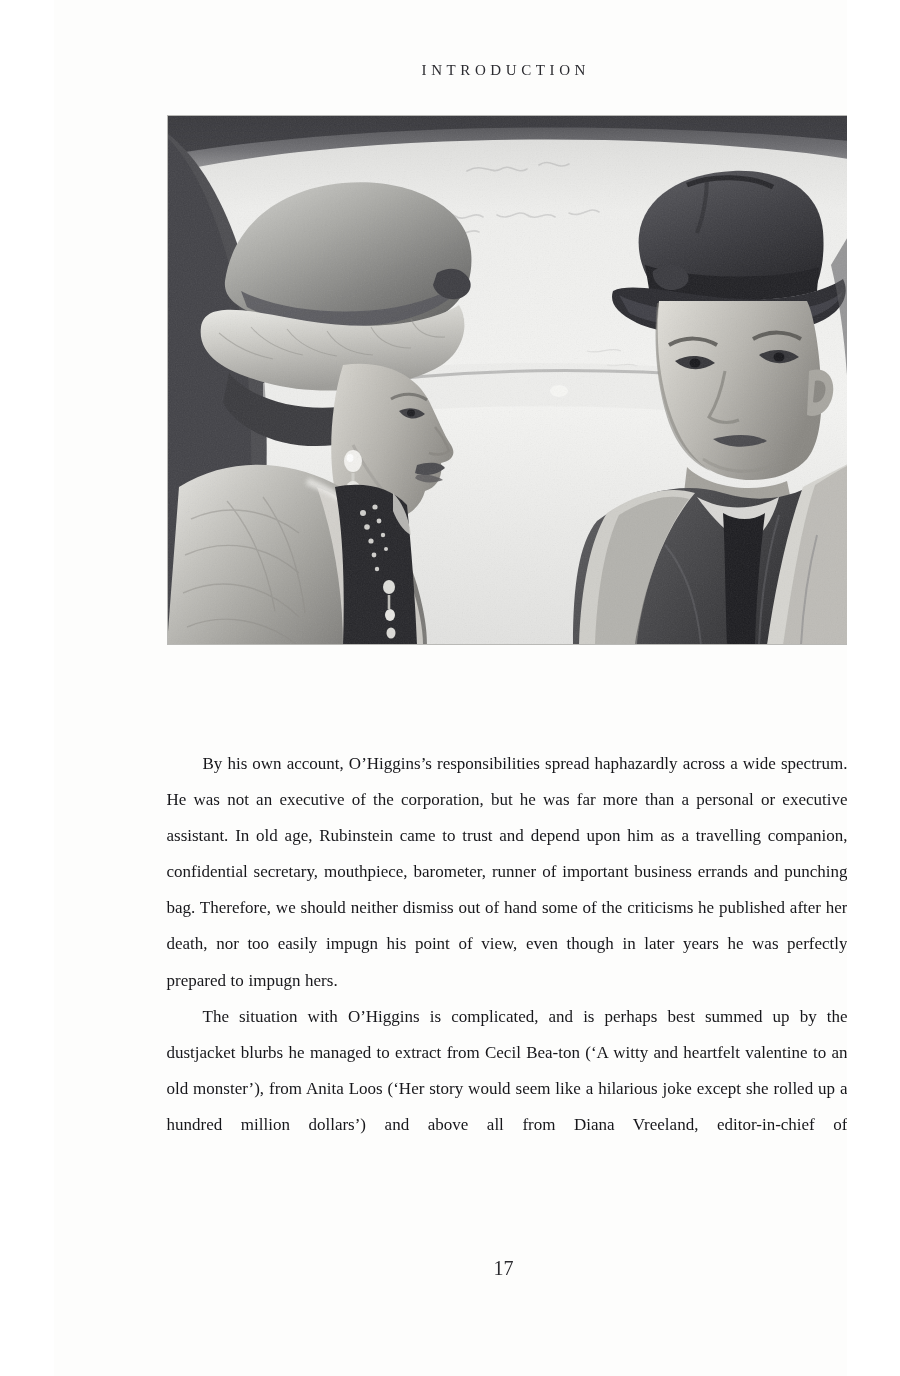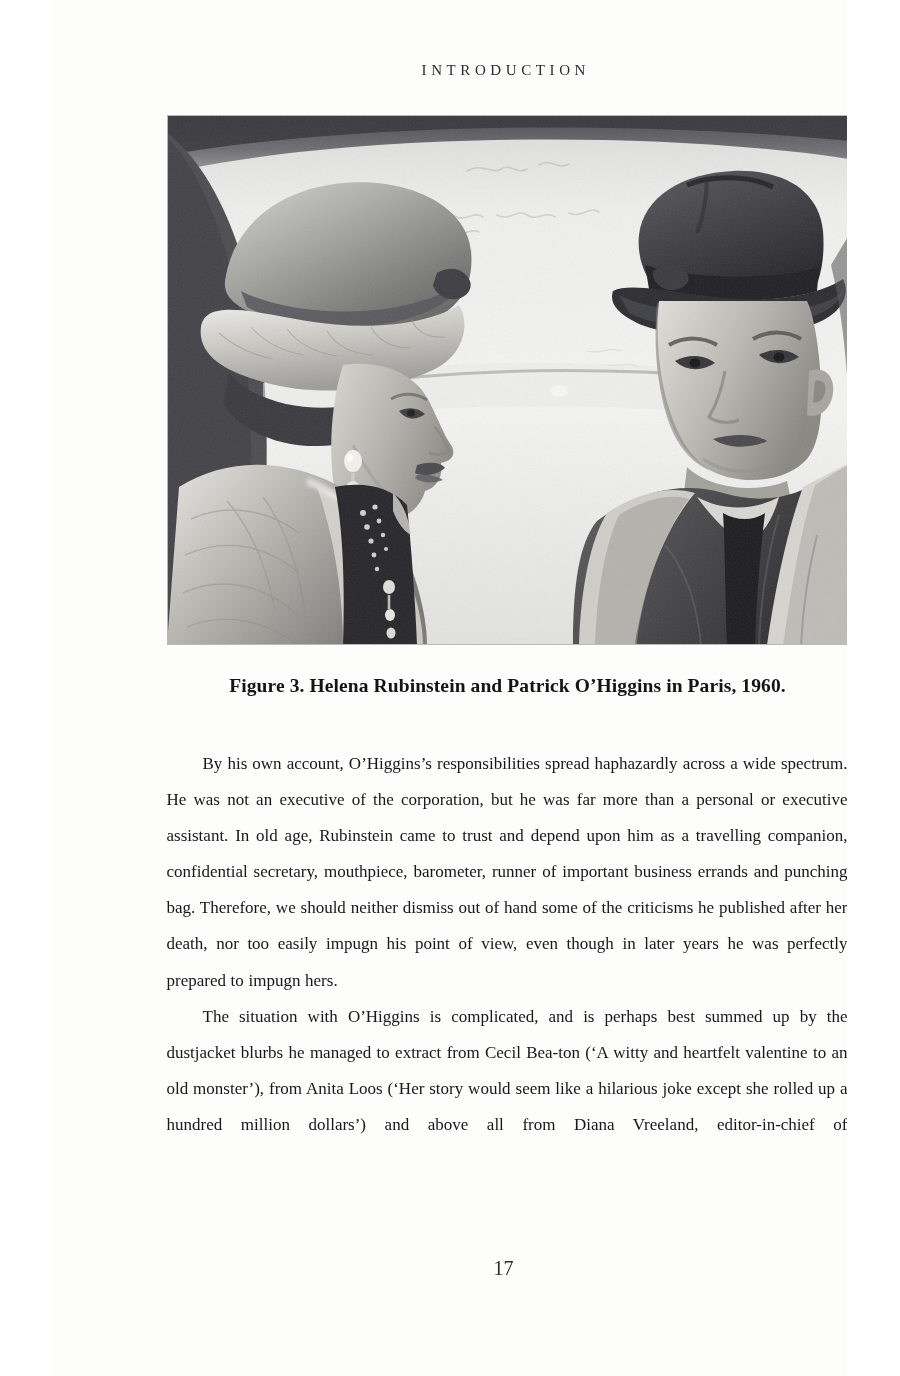--- a/index.html
+++ b/index.html
@@ -341,21 +341,20 @@
         </g>
 
         <path d="M664,150 C676,200 682,260 682,320 L682,120 Z" fill="#5a5a5e" opacity="0.6"></path>
 
         <rect x="0" y="0" width="682" height="530" fill="url(#winBg)" opacity="0"></rect>
         <rect x="0" y="0" width="682" height="530" filter="url(#grain)" opacity="0.5"></rect>
         <rect x="0" y="0" width="682" height="530" fill="none" stroke="#b9b9b6" stroke-width="2"></rect>
       </svg>
     </div>
 
-    <div class="figure-caption">Figure 3. Helena Rubinstein and Patrick O’Higgins in Paris, 1960.</div>
   </div>
 
   <div class="body">
     <p>By his own account, O’Higgins’s responsibilities spread haphazardly across a wide spectrum. He was not an executive of the corporation, but he was far more than a personal or executive assistant. In old age, Rubinstein came to trust and depend upon him as a travelling companion, confidential secretary, mouthpiece, barometer, runner of important business errands and punching bag. Therefore, we should neither dismiss out of hand some of the criticisms he published after her death, nor too easily impugn his point of view, even though in later years he was perfectly prepared to impugn hers.</p>
     <p class="last">The situation with O’Higgins is complicated, and is perhaps best summed up by the dustjacket blurbs he managed to extract from Cecil Bea-ton (‘A witty and heartfelt valentine to an old monster’), from Anita Loos (‘Her story would seem like a hilarious joke except she rolled up a hundred million dollars’) and above all from Diana Vreeland, editor-in-chief of</p>
   </div>
 
   <div class="folio">17</div>
 
 </div>

